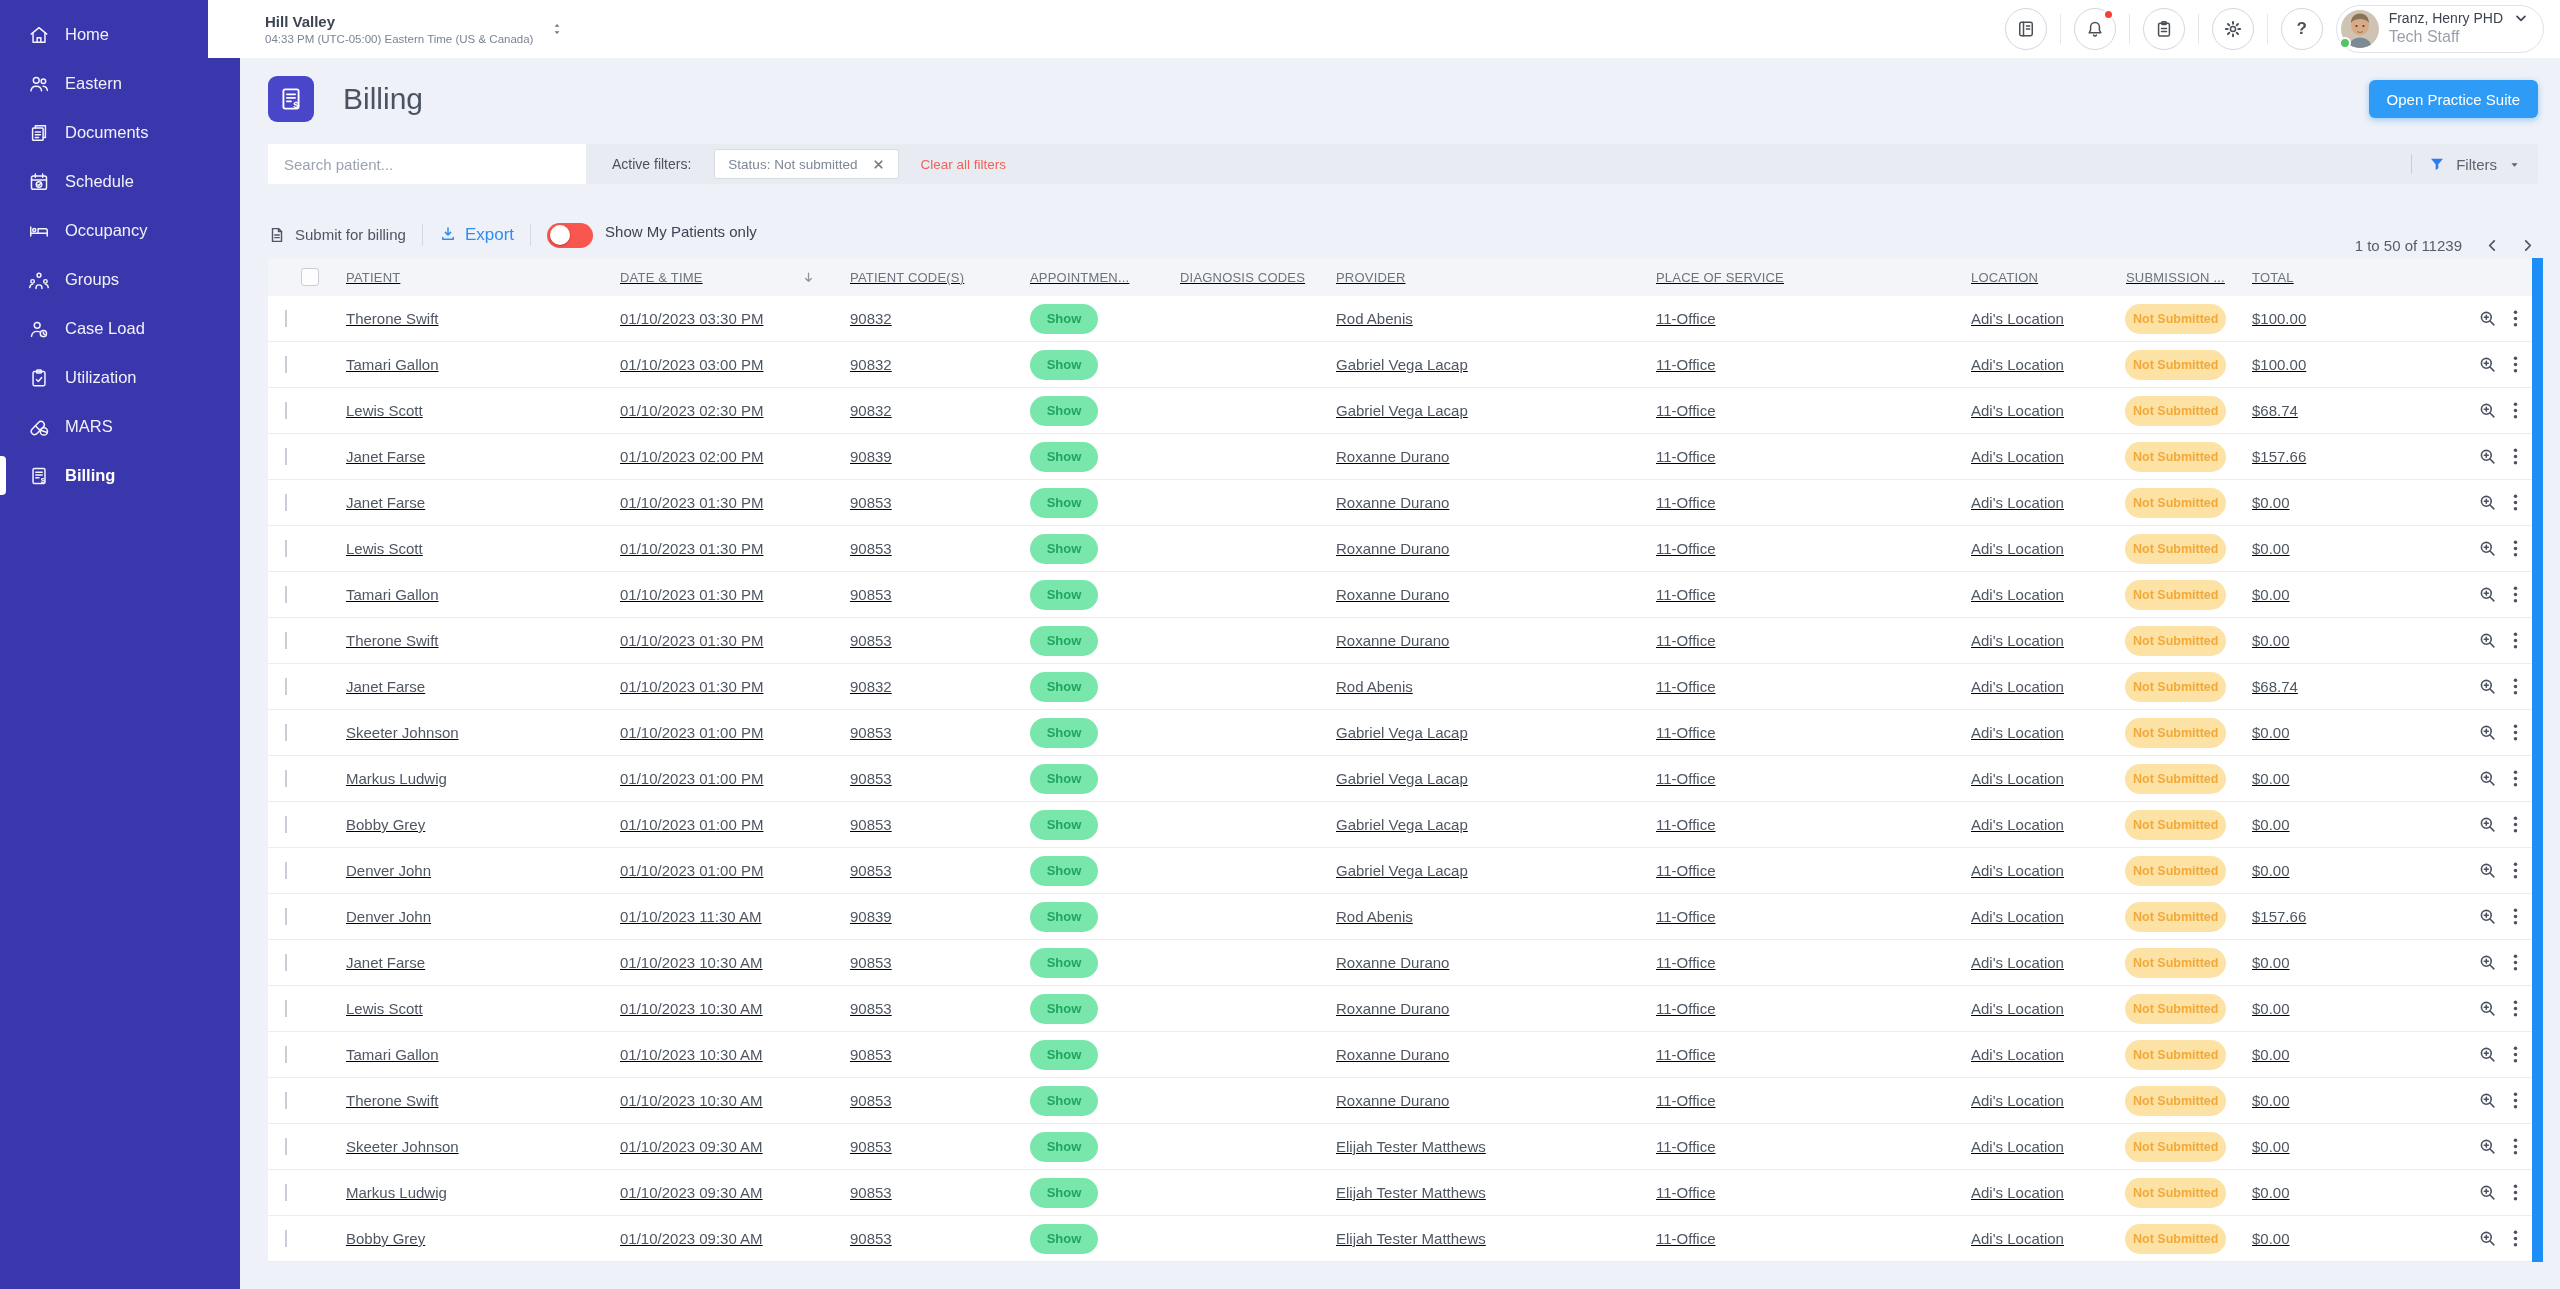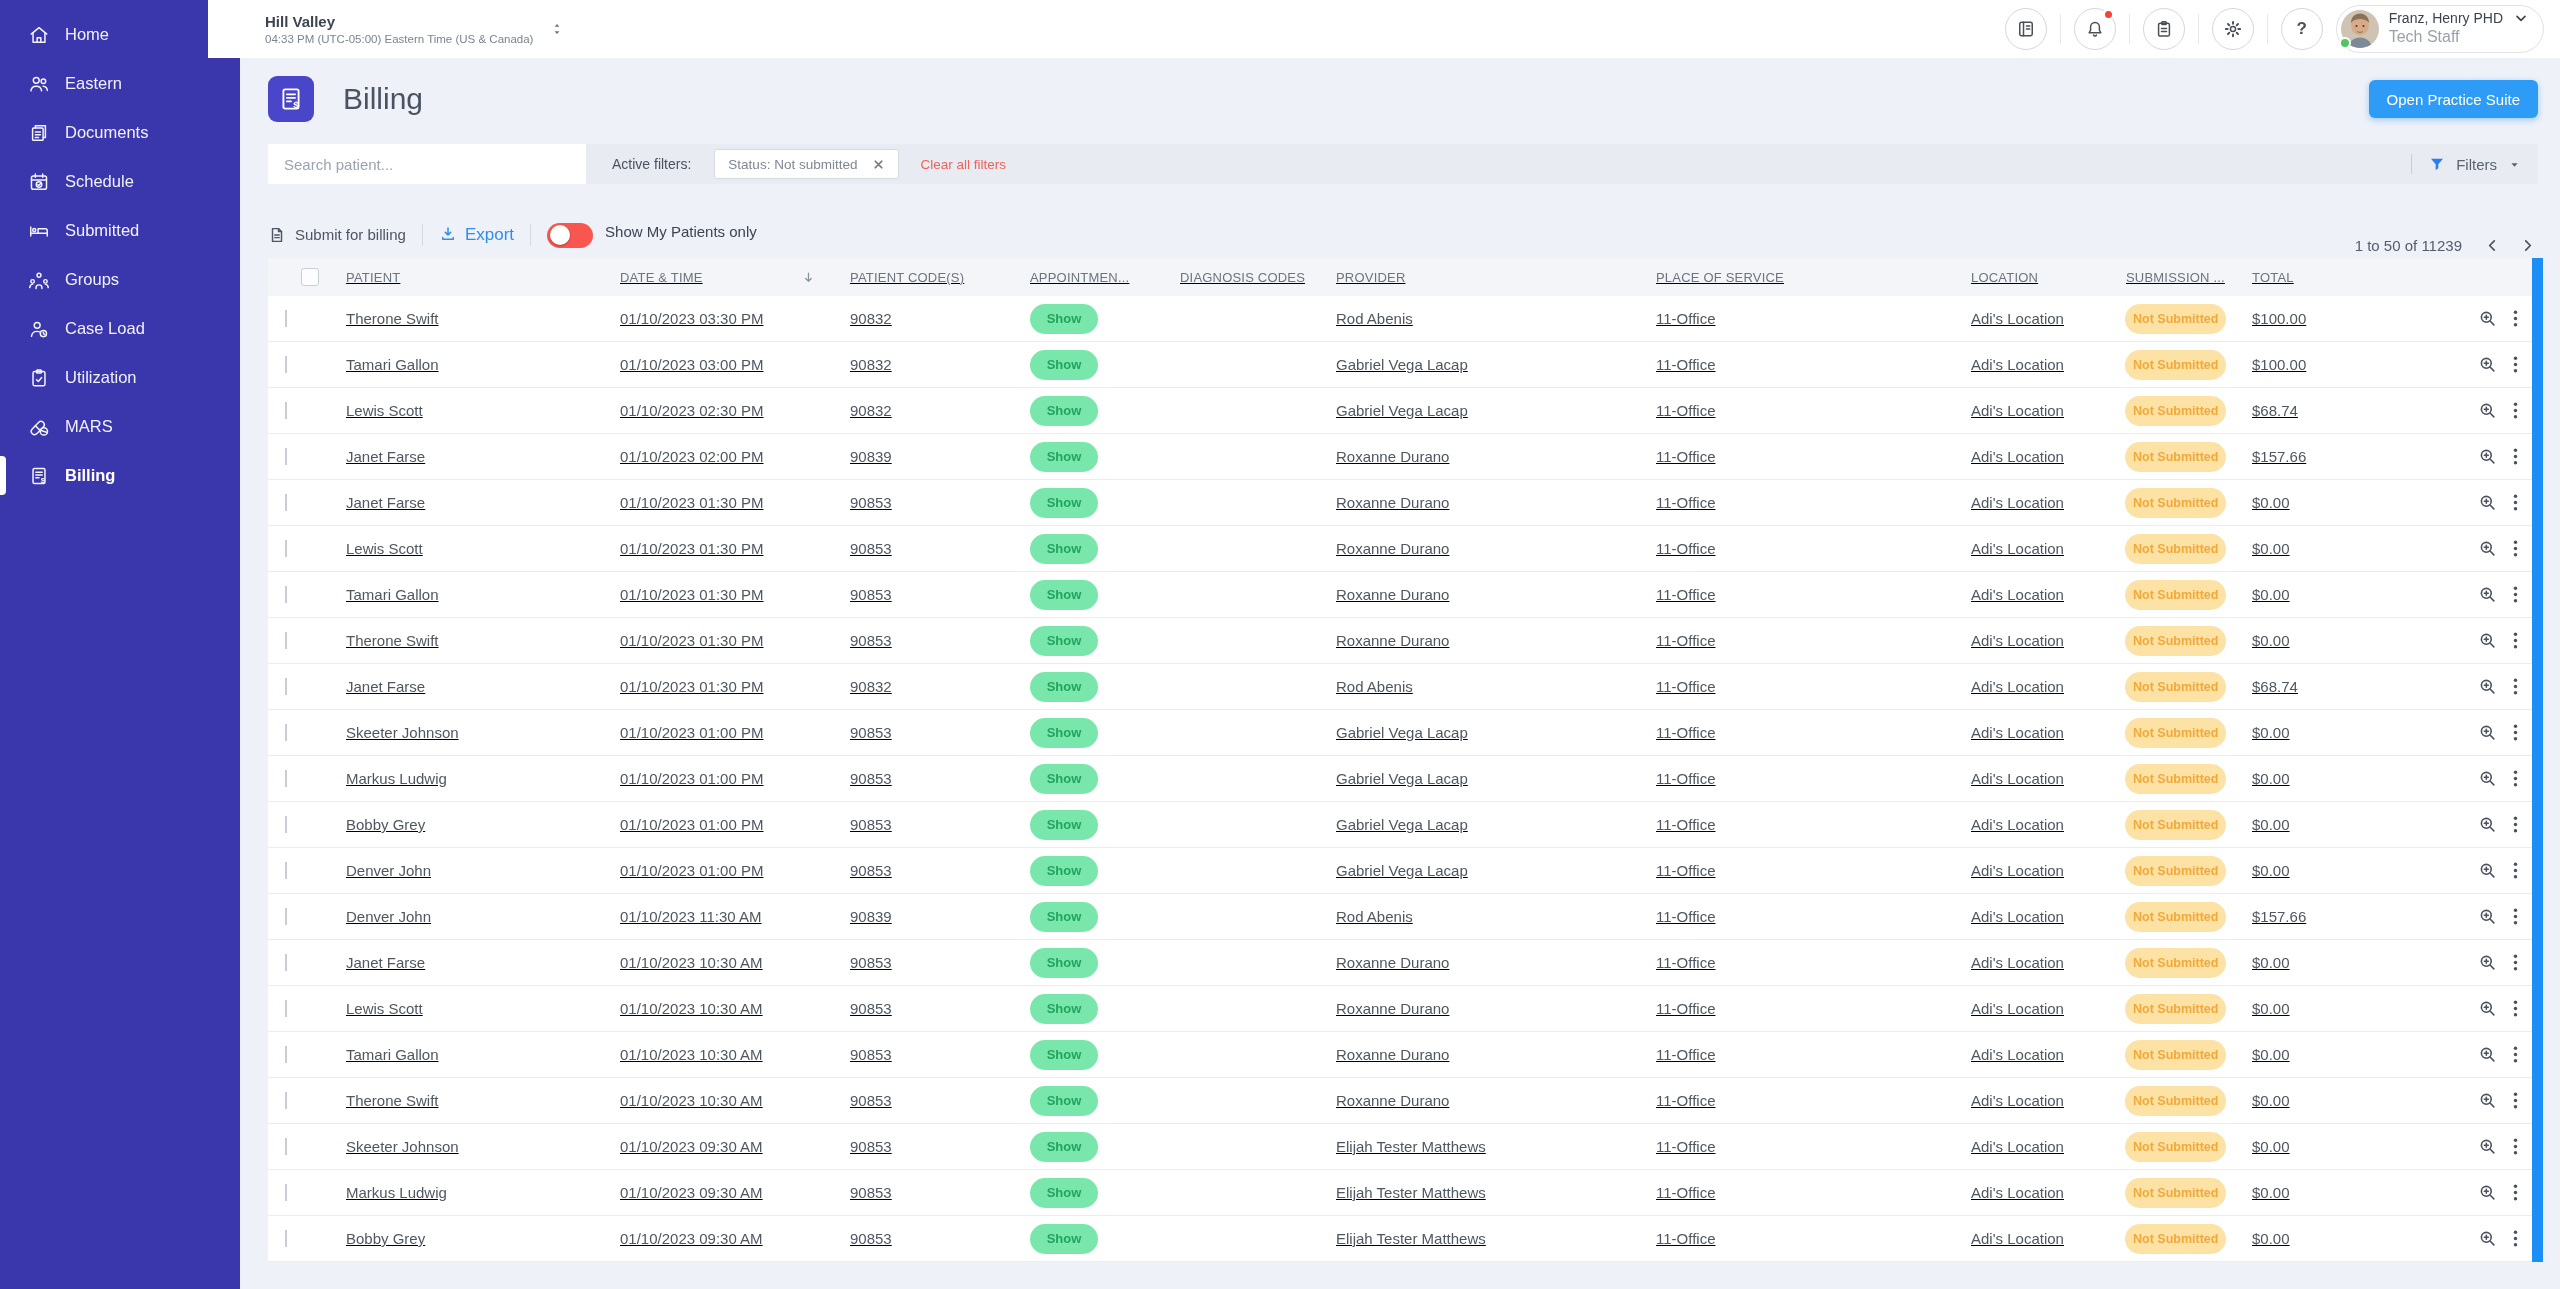--- a/index.html
+++ b/index.html
@@ -153,21 +153,21 @@
       <span class="nlabel">Schedule</span>
     </div>
     <div class="nav-item">
       <span class="nicon">
           <svg viewBox="0 0 24 24" width="22" height="22" fill="none" stroke="#fff" stroke-width="1.6" stroke-linecap="round" stroke-linejoin="round">
             <path d="M3 7.5v10M3 14.5h18v3"></path>
             <path d="M21 14.5v-3a2 2 0 00-2-2h-8v5"></path>
             <circle cx="6.8" cy="11" r="1.7"></circle>
           </svg>
         </span>
-      <span class="nlabel">Submitted</span>
+      <span class="nlabel">Occupancy</span>
     </div>
     <div class="nav-item">
       <span class="nicon">
           <svg viewBox="0 0 24 24" width="22" height="22" fill="none" stroke="#fff" stroke-width="1.6" stroke-linecap="round" stroke-linejoin="round">
             <circle cx="12" cy="6.8" r="2.1"></circle>
             <path d="M8.8 21.3v-1c0-1.8 1.4-3 3.2-3s3.2 1.2 3.2 3v1"></path>
             <circle cx="5" cy="13.5" r="1.9"></circle>
             <path d="M1.9 20.3c.2-2.3 1.5-3.6 3.3-3.8"></path>
             <circle cx="19" cy="13.5" r="1.9"></circle>
             <path d="M22.1 20.3c-.2-2.3-1.5-3.6-3.3-3.8"></path>

